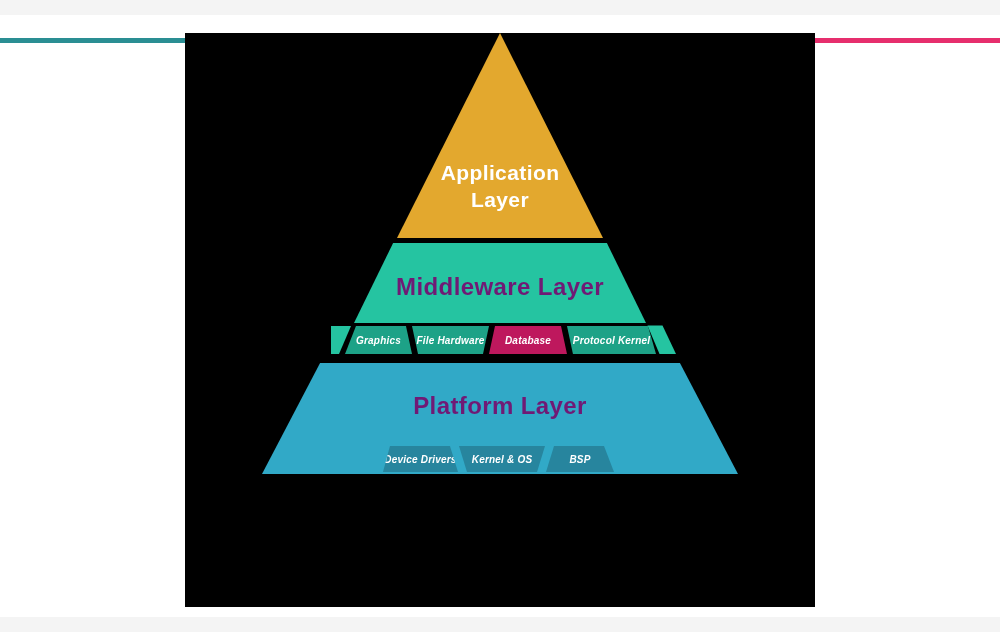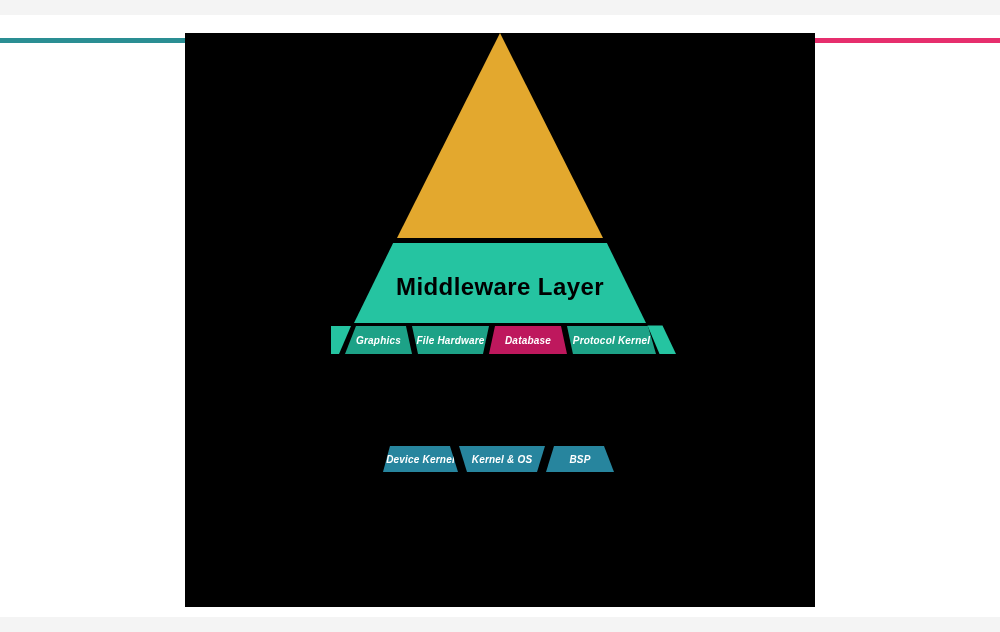--- a/index.html
+++ b/index.html
@@ -1,21 +1,21 @@
 <!DOCTYPE html>
 <html><head>
 <meta charset="utf-8">
 <style>
   html,body{margin:0;padding:0;background:#ffffff;}
   .stage{position:relative;width:1000px;height:632px;background:#ffffff;overflow:hidden;
          font-family:"Liberation Sans",sans-serif;}
   .abs{position:absolute;}
   .canvas{left:185px;top:33px;width:630px;height:574px;background:#000;}
   .shape{display:flex;align-items:center;justify-content:center;}
-  .title{color:#000000;font-weight:bold;font-size:24px;letter-spacing:.4px;}
+  .title{color:#701a75;font-weight:bold;font-size:24px;letter-spacing:.4px;}
   .seg{color:#fff;font-weight:bold;font-style:italic;font-size:10px;letter-spacing:.2px;
        display:flex;align-items:center;justify-content:center;top:0;height:28px;z-index:1;}
   .seg2{height:26px;}
   
   .tri-app{left:212px;top:0;width:206px;height:205px;
            clip-path:polygon(50% 0,100% 100%,0 100%);}
   .app-label{left:212px;top:126px;width:206px;text-align:center;color:#fff;
              font-weight:bold;font-size:21px;line-height:27px;letter-spacing:.4px;}
   
   .trap-mid{left:169px;top:210px;width:292px;height:80px;padding-top:8px;box-sizing:border-box;
@@ -50,20 +50,24 @@
 <div class="stage">
 
   <div class="abs strip-top" style="background-color: rgb(244, 244, 244);"></div>
   <div class="abs strip-bottom" style="background-color: rgb(244, 244, 244);"></div>
   <div class="abs line-left" style="background-color: rgb(42, 142, 147);"></div>
   <div class="abs line-right" style="background-color: rgb(230, 46, 109);"></div>
 
   <div class="abs canvas" style="background-color: rgb(0, 0, 0);">
 
     <div class="abs tri-app" style="background-color: rgb(227, 168, 46);"></div>
+    <div class="abs app-label">
+      <div>Application</div>
+      <div>Layer</div>
+    </div>
 
     <div class="abs shape trap-mid" style="background-color: rgb(37, 196, 161);">
       <span class="title">Middleware Layer</span>
     </div>
 
     <div class="abs band-mid">
       <div class="abs flap-l" style="background-color: rgb(37, 196, 161);"></div>
       <div class="abs flap-r" style="background-color: rgb(37, 196, 161);"></div>
       <div class="abs seg seg-graphics" style="background-color: rgb(29, 162, 135);">
         <span>Graphics</span>
@@ -72,24 +76,27 @@
         <span>File Hardware</span>
       </div>
       <div class="abs seg seg-db" style="background-color: #be185d;">
         <span>Database</span>
       </div>
       <div class="abs seg seg-ps" style="background-color: rgb(29, 162, 135);">
         <span>Protocol Kernel</span>
       </div>
     </div>
 
+    <div class="abs shape trap-plat" style="background-color: rgb(49, 169, 199);">
+      <span class="title">Platform Layer</span>
+    </div>
 
     <div class="abs band-plat">
       <div class="abs seg seg2 seg-dd" style="background-color: rgb(39, 133, 158);">
-        <span>Device Kernel</span>
+        <span>Device Drivers</span>
       </div>
       <div class="abs seg seg2 seg-kos" style="background-color: rgb(39, 133, 158);">
         <span>Kernel &amp; OS</span>
       </div>
       <div class="abs seg seg2 seg-bsp" style="background-color: rgb(39, 133, 158);">
         <span>BSP</span>
       </div>
     </div>
 
 

